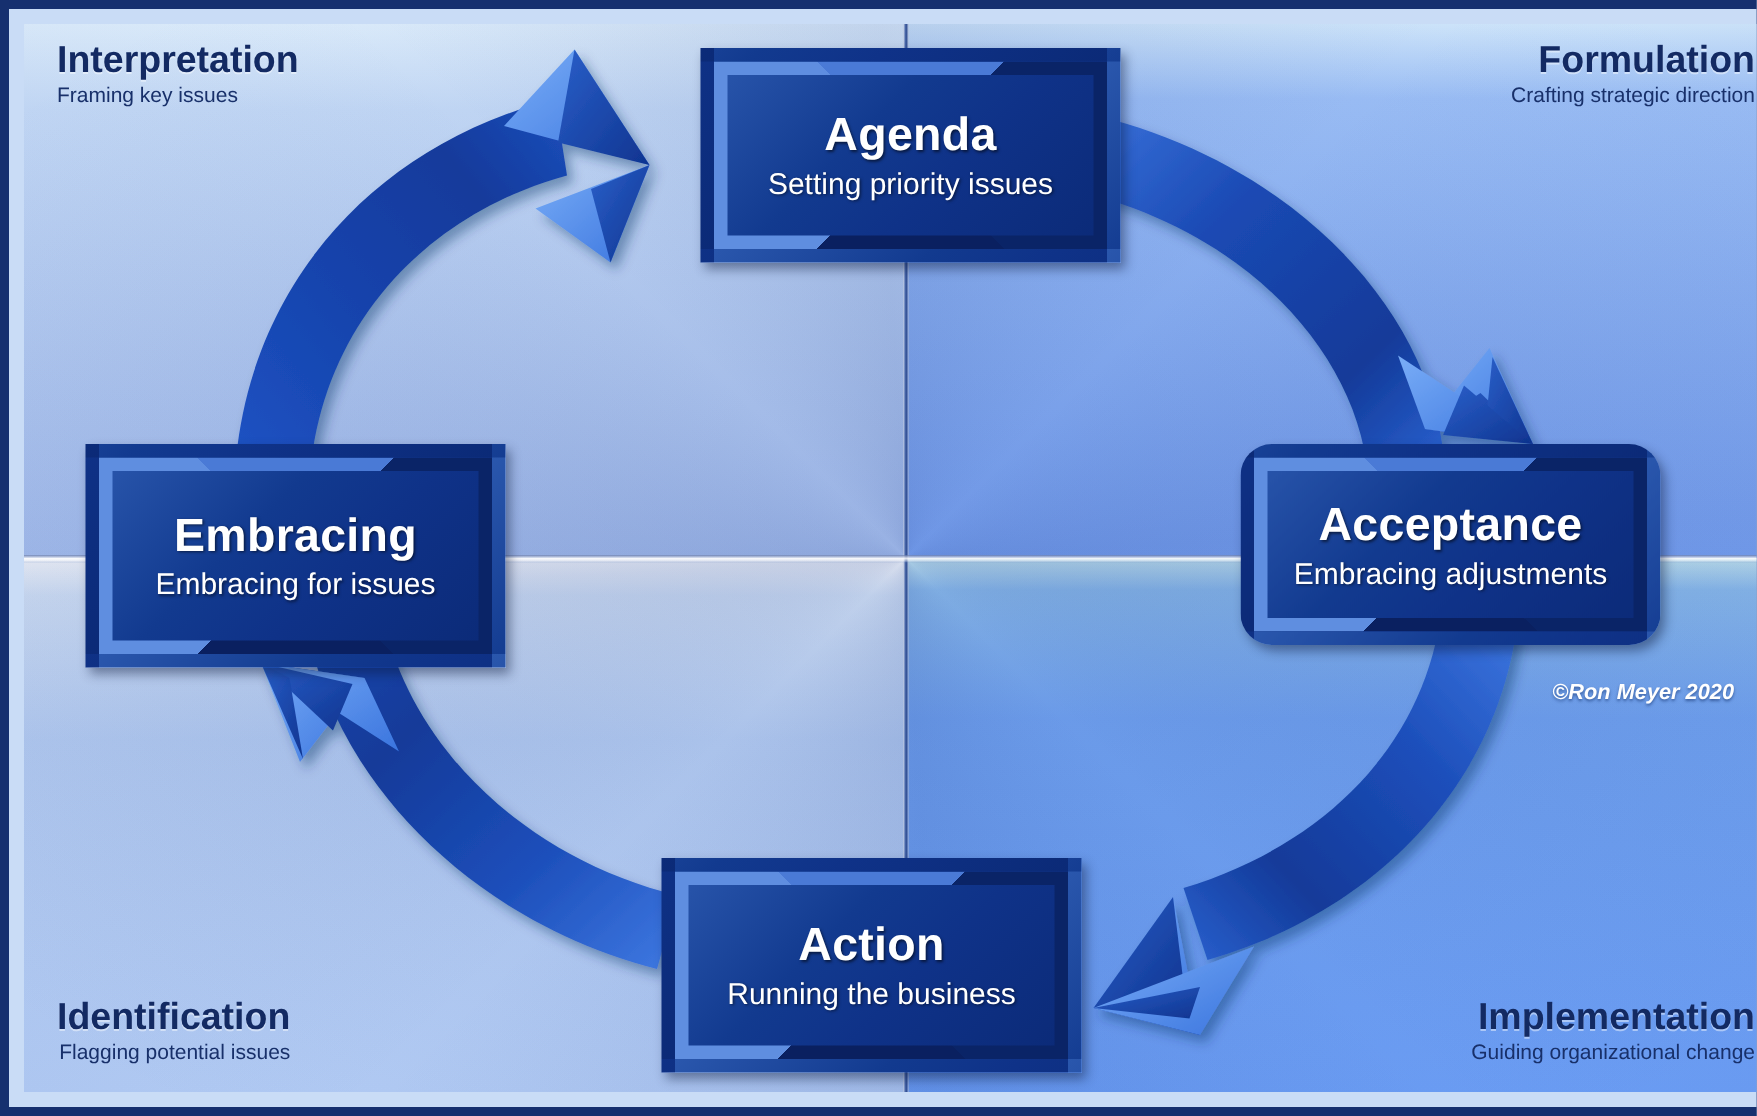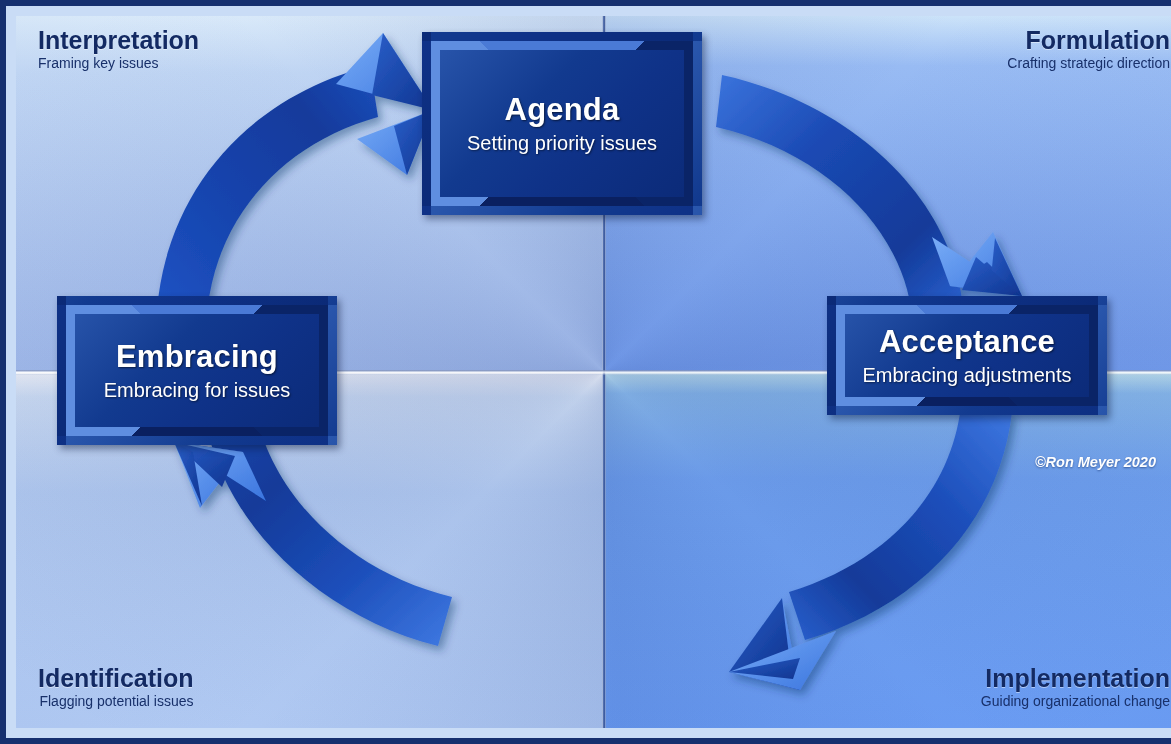--- a/index.html
+++ b/index.html
@@ -122,23 +122,23 @@
     position:relative;z-index:2;
     font-size:31px;font-weight:bold;letter-spacing:.2px;
     text-shadow:1px 1px 2px rgba(0,0,0,.55);
   }
   .pbox .sub{
     position:relative;z-index:2;
     font-size:20px;margin-top:4px;
     text-shadow:1px 1px 2px rgba(0,0,0,.5);
   }
 
-  .box-agenda    {left:422px;top:32px; width:280px;height:183px;}
+  .box-agenda    {left:467px;top:32px; width:280px;height:143px;}
   .box-awareness {left:57px; top:296px;width:280px;height:149px;}
-  .box-acceptance{left:827px;top:296px;width:280px;height:119px;}
+  .box-acceptance{left:827px;top:296px;width:280px;height:134px;border-radius:21px;}
   .box-action    {left:441px;top:572px;width:280px;height:143px;}
 
   
   .copyright{
     position:absolute;right:52px;top:454px;
     font-size:14.5px;font-style:italic;font-weight:bold;
     color:#ffffff;
     text-shadow:0 1px 2px rgba(20,50,110,.6);
     white-space:nowrap;
   }
@@ -274,20 +274,24 @@
   <div class="pbox box-agenda">
     <div class="title">Agenda</div>
     <div class="sub">Setting priority issues</div>
   </div>
 
   <div class="pbox box-acceptance">
     <div class="title">Acceptance</div>
     <div class="sub">Embracing adjustments</div>
   </div>
 
+  <div class="pbox box-action">
+    <div class="title">Action</div>
+    <div class="sub">Running the business</div>
+  </div>
 
   <div class="pbox box-awareness">
     <div class="title">Embracing</div>
     <div class="sub">Embracing for issues</div>
   </div>
 
   <div class="copyright">©Ron Meyer 2020</div>
 
 </div>
 

